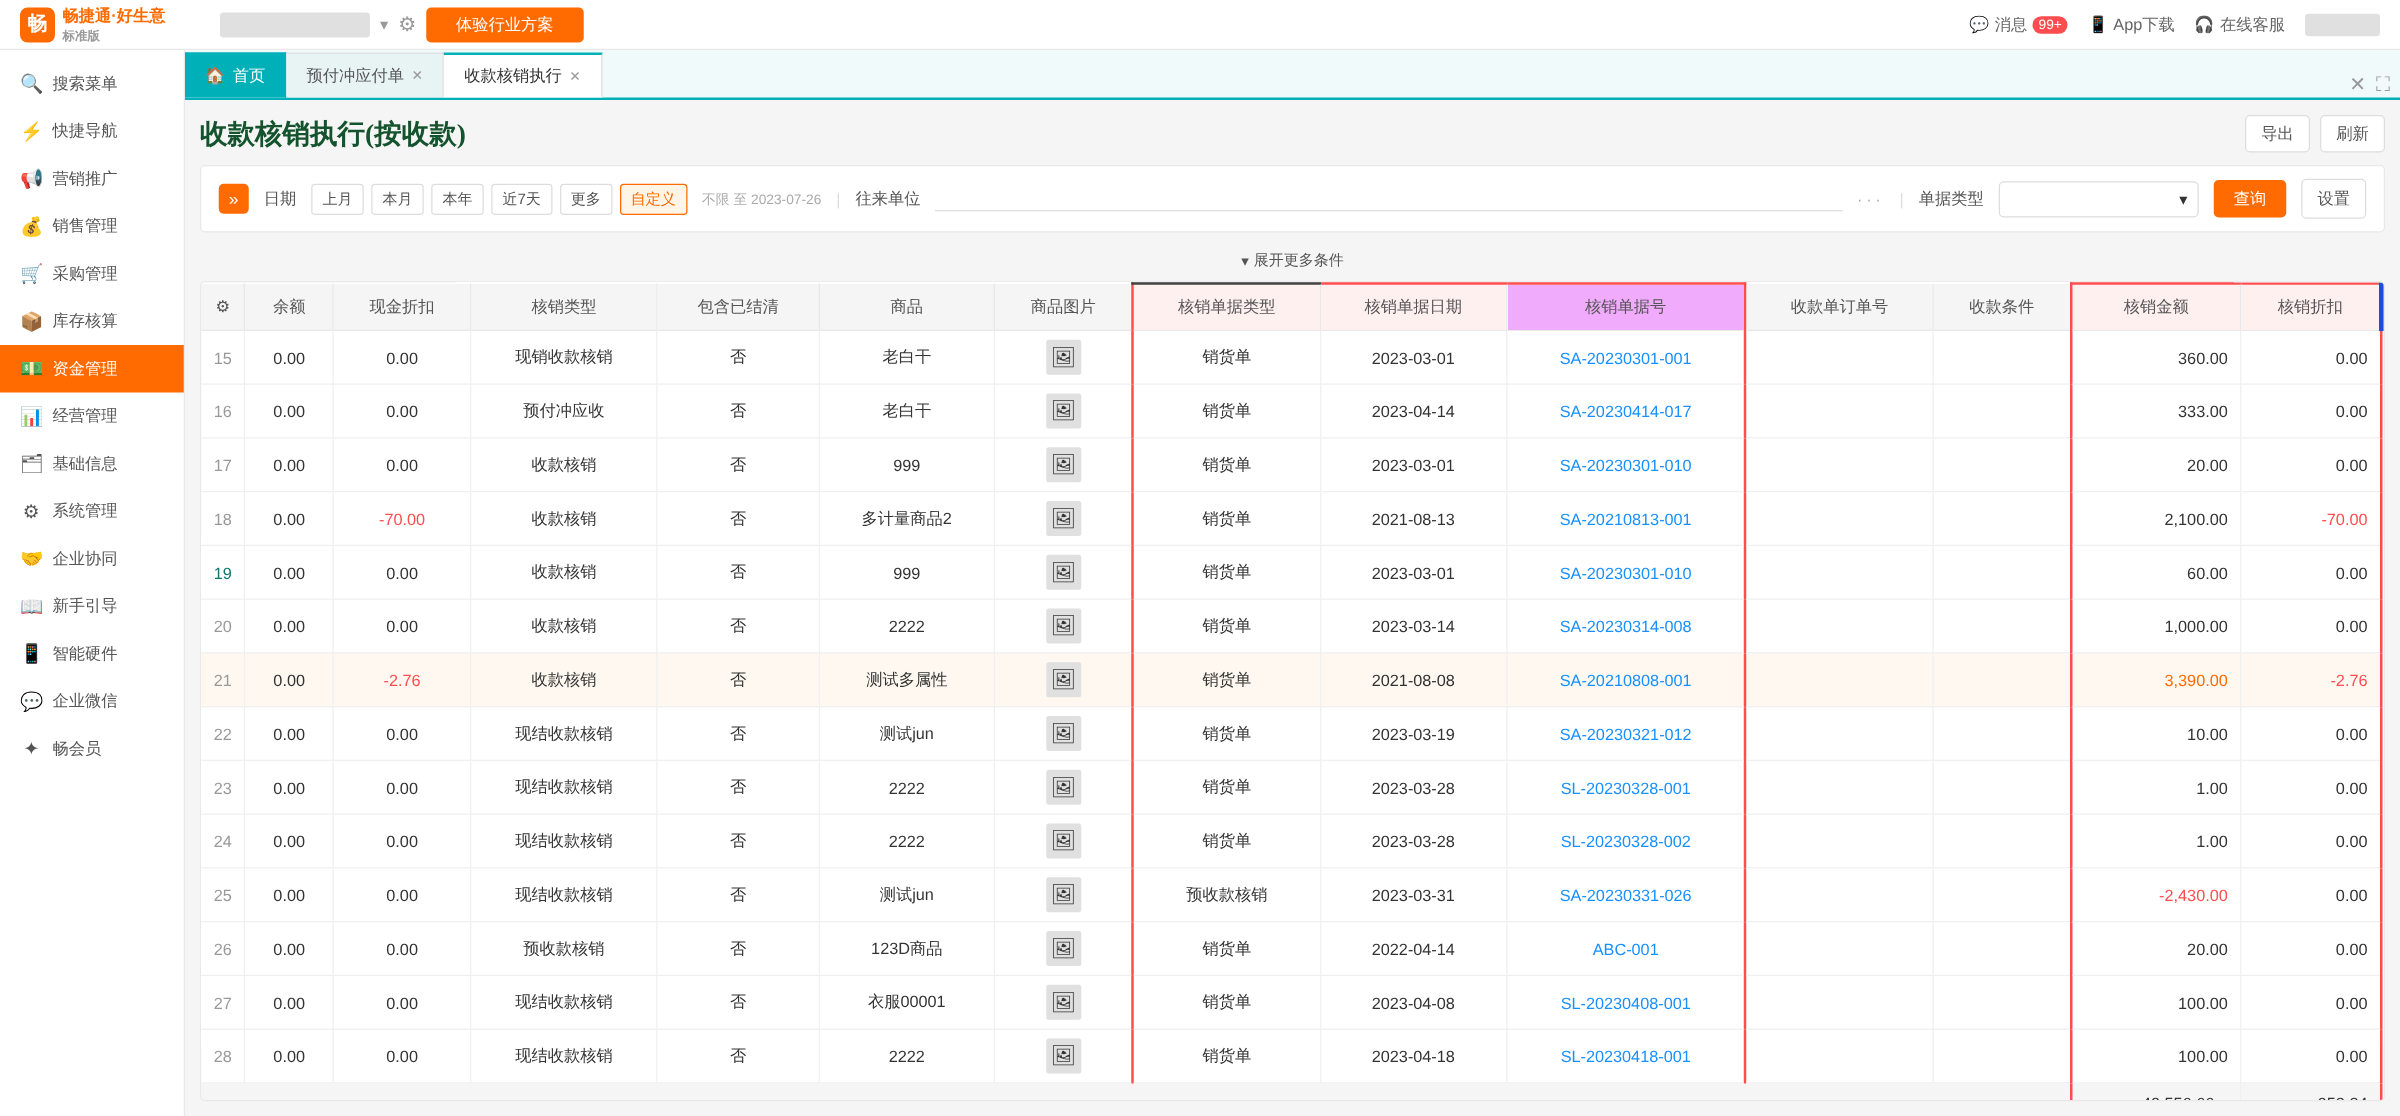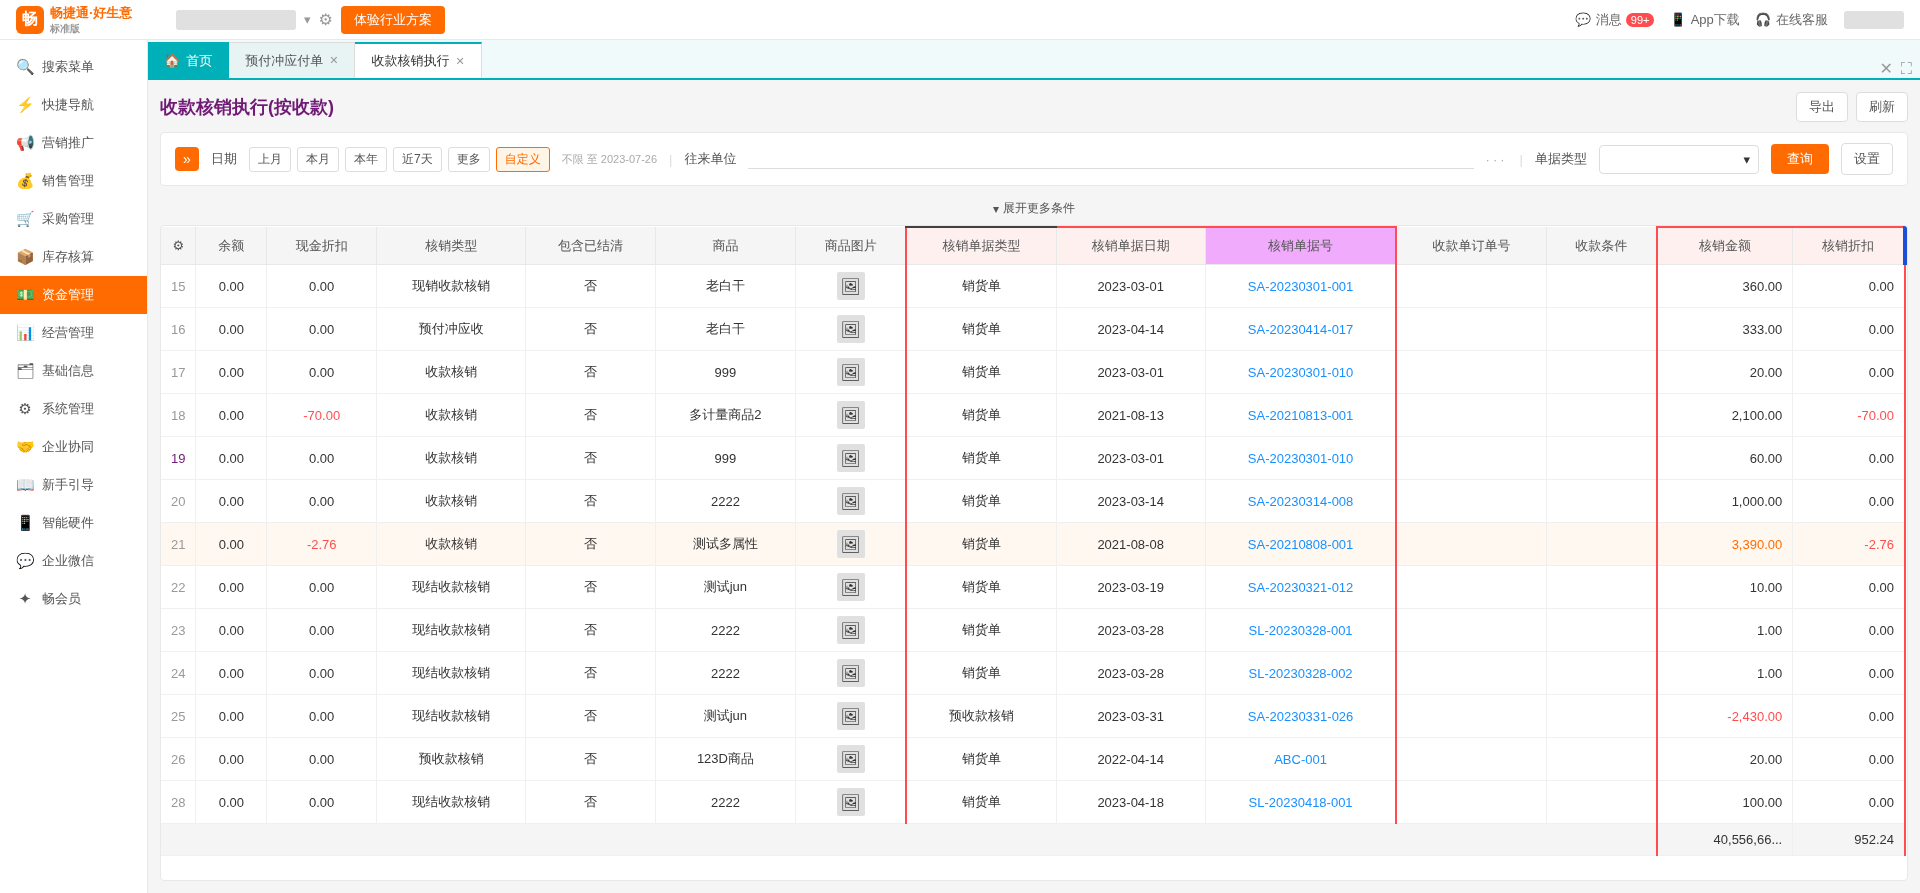--- a/index.html
+++ b/index.html
@@ -41,21 +41,21 @@
       background: #e0e0e0;
       border-radius: 3px;
       height: 20px;
       width: 120px;
     }
     .top-bar-btn {
       background: #ff6b00;
       color: white;
       border: none;
       border-radius: 4px;
-      padding: 5px 13px;
+      padding: 5px 24px;
       font-size: 13px;
       cursor: pointer;
     }
     .top-bar-right {
       display: flex;
       align-items: center;
       gap: 16px;
       color: #666;
       font-size: 13px;
     }
@@ -154,21 +154,21 @@
       padding: 12px;
     }
 
     
     .page-header {
       display: flex;
       align-items: center;
       justify-content: space-between;
       margin-bottom: 10px;
     }
-    .page-title { font-size: 18px; font-weight: bold; color: #701a75; }
+    .page-title { font-size: 22px; font-weight: bold; color: #14532d; font-family: Liberation Serif, serif; }
     .page-actions { display: flex; gap: 8px; }
     .action-btn {
       display: flex;
       align-items: center;
       gap: 4px;
       padding: 5px 12px;
       border: 1px solid #ddd;
       background: white;
       border-radius: 4px;
       cursor: pointer;
@@ -566,21 +566,21 @@
     </td>
     <td style="border-left:2px solid #ff4d4f;">销货单</td>
     <td>2021-08-13</td>
     <td style="border-right:2px solid #ff4d4f;"><a class="link-text" href="#">SA-20210813-001</a></td>
     <td></td>
     <td></td>
     <td style="text-align:right;border-left:2px solid #ff4d4f;">2,100.00</td>
     <td style="text-align:right;border-right:2px solid #ff4d4f;color:#ff4d4f;">-70.00</td>
   </tr>
               <tr>
-    <td style="color:#701a75;text-align:center;">19</td>
+    <td style="color:#0f766e;text-align:center;">19</td>
     <td>0.00</td>
     <td style="">0.00</td>
     <td>收款核销</td>
     <td>否</td>
     <td>999</td>
     <td>
       <div style="width:28px;height:28px;background:#e0e0e0;border-radius:2px;margin:0 auto;display:flex;align-items:center;justify-content:center;font-size:16px;">🖼</div>
     </td>
     <td style="border-left:2px solid #ff4d4f;">销货单</td>
     <td>2023-03-01</td>
@@ -707,20 +707,38 @@
     <td>123D商品</td>
     <td>
       <div style="width:28px;height:28px;background:#e0e0e0;border-radius:2px;margin:0 auto;display:flex;align-items:center;justify-content:center;font-size:16px;">🖼</div>
     </td>
     <td style="border-left:2px solid #ff4d4f;">销货单</td>
     <td>2022-04-14</td>
     <td style="border-right:2px solid #ff4d4f;"><a class="link-text" href="#">ABC-001</a></td>
     <td></td>
     <td></td>
     <td style="text-align:right;border-left:2px solid #ff4d4f;">20.00</td>
+    <td style="text-align:right;border-right:2px solid #ff4d4f;">0.00</td>
+  </tr>
+              <tr>
+    <td style="color:#999;">27</td>
+    <td>0.00</td>
+    <td style="">0.00</td>
+    <td>现结收款核销</td>
+    <td>否</td>
+    <td>衣服00001</td>
+    <td>
+      <div style="width:28px;height:28px;background:#e0e0e0;border-radius:2px;margin:0 auto;display:flex;align-items:center;justify-content:center;font-size:16px;">🖼</div>
+    </td>
+    <td style="border-left:2px solid #ff4d4f;">销货单</td>
+    <td>2023-04-08</td>
+    <td style="border-right:2px solid #ff4d4f;"><a class="link-text" href="#">SL-20230408-001</a></td>
+    <td></td>
+    <td></td>
+    <td style="text-align:right;border-left:2px solid #ff4d4f;">100.00</td>
     <td style="text-align:right;border-right:2px solid #ff4d4f;">0.00</td>
   </tr>
               <tr>
     <td style="color:#999;">28</td>
     <td>0.00</td>
     <td style="">0.00</td>
     <td>现结收款核销</td>
     <td>否</td>
     <td>2222</td>
     <td>

